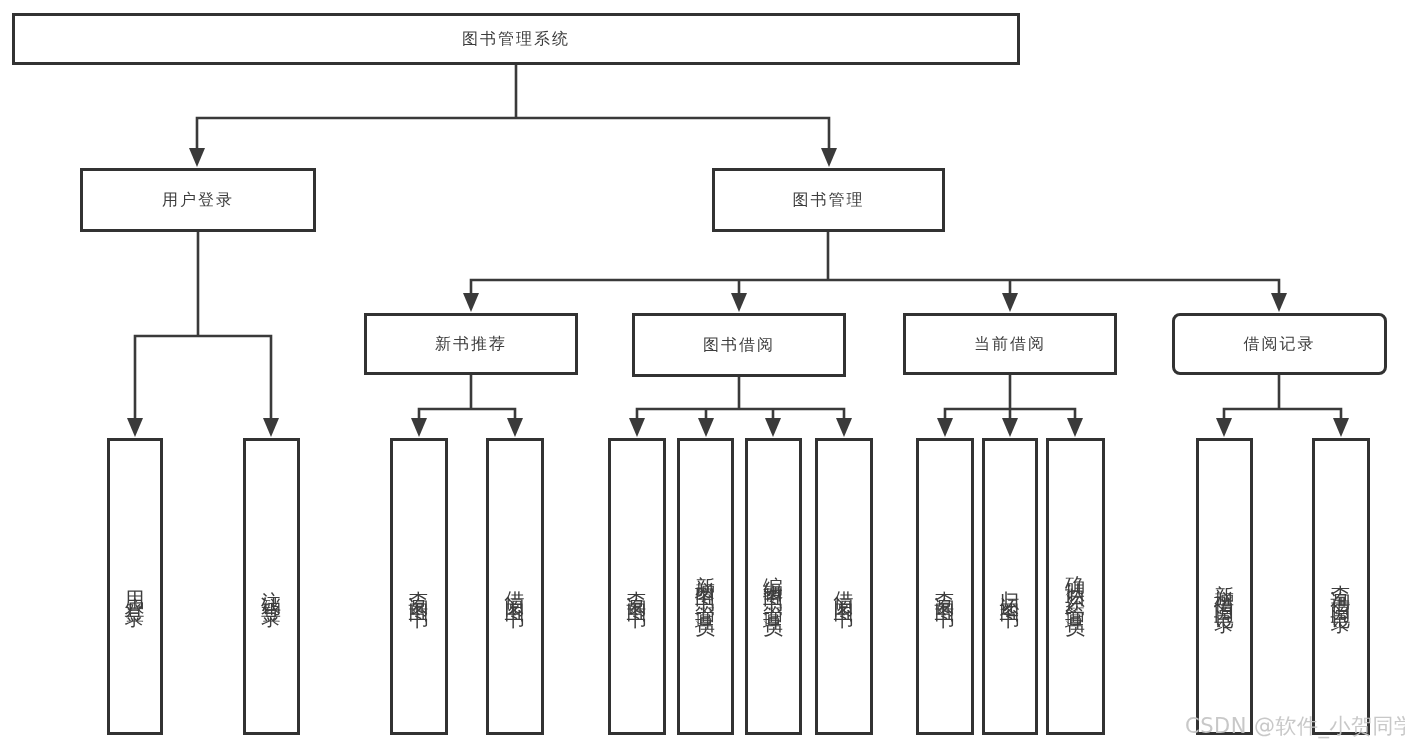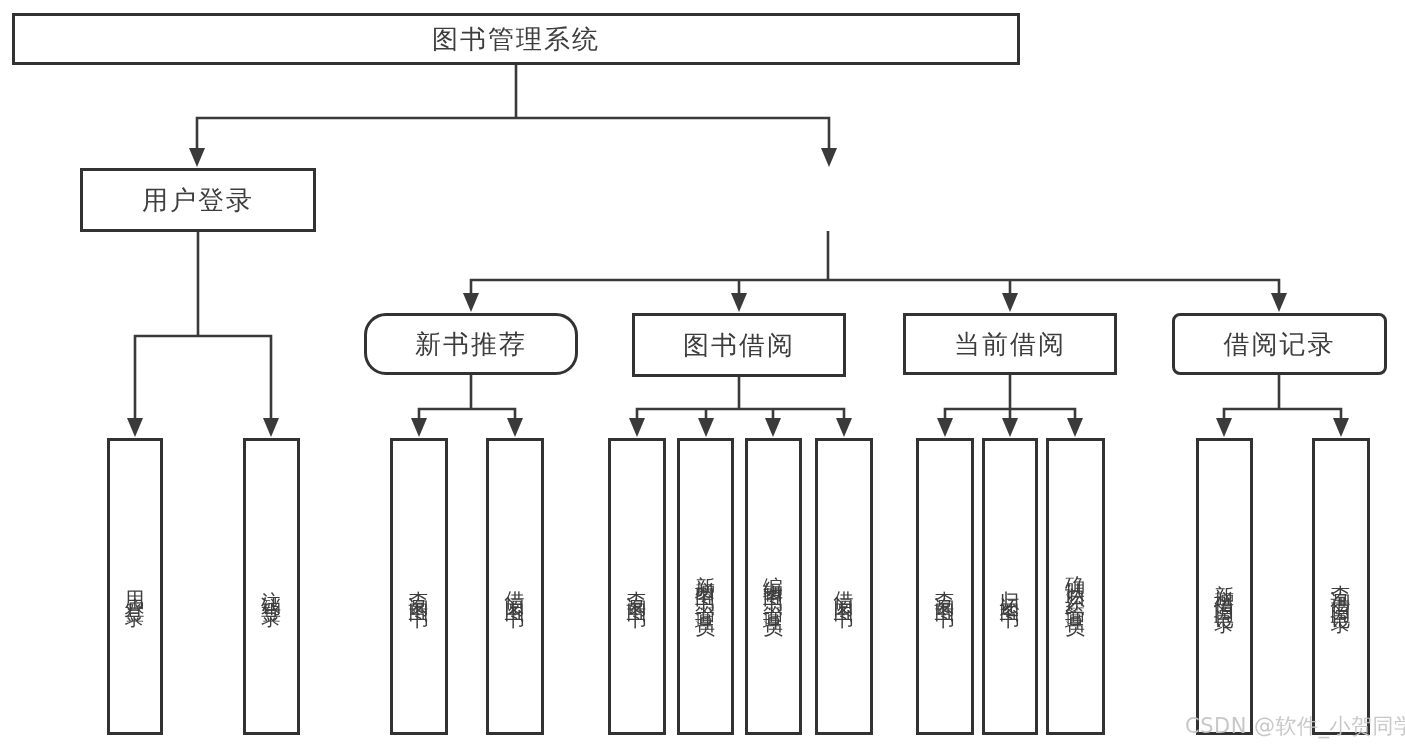--- a/index.html
+++ b/index.html
@@ -27,21 +27,21 @@
     box-sizing: border-box;
     border: 3px solid #323232;
     background: #ffffff;
     color: #3d3d3d;
     display: flex;
     align-items: center;
     justify-content: center;
     z-index: 2;
   }
   .hnode {
-    font-size: 26px;
+    font-size: 16px;
     letter-spacing: 2px;
     white-space: nowrap;
   }
   .vnode {
     writing-mode: vertical-rl;
     text-orientation: mixed;
     font-size: 20px;
     letter-spacing: 6px;
     line-height: 1;
     white-space: nowrap;
@@ -96,22 +96,23 @@
       <polygon points="1002,418 1018,418 1010,437"></polygon>
       <polygon points="1067,418 1083,418 1075,437"></polygon>
       <polygon points="1216,418 1232,418 1224,437"></polygon>
       <polygon points="1333,418 1349,418 1341,437"></polygon>
     </g>
   </svg>
 
   <div class="node hnode" style="left:12px; top:13px; width:1008px; height:52px;">图书管理系统</div>
 
   <div class="node hnode" style="left:80px; top:168px; width:236px; height:64px;">用户登录</div>
+  <div class="node hnode" style="left:712px; top:168px; width:233px; height:64px;">图书管理</div>
 
-  <div class="node hnode" style="left:364px; top:313px; width:214px; height:62px;border-radius:22px;">新书推荐</div>
+  <div class="node hnode" style="left:364px; top:313px; width:214px; height:62px;">新书推荐</div>
   <div class="node hnode" style="left:632px; top:313px; width:214px; height:64px;">图书借阅</div>
   <div class="node hnode" style="left:903px; top:313px; width:214px; height:62px;font-family:Liberation Serif, serif;">当前借阅</div>
   <div class="node hnode" style="left:1172px; top:313px; width:215px; height:62px;border-radius:8px;">借阅记录</div>
 
   <div class="node vnode" style="left:107px; top:438px; width:56px; height:297px;">用户登录</div>
   <div class="node vnode" style="left:243px; top:438px; width:57px; height:297px;">注销登录</div>
 
   <div class="node vnode" style="left:390px; top:438px; width:58px; height:297px;">查询图书</div>
   <div class="node vnode" style="left:486px; top:438px; width:58px; height:297px;">借阅图书</div>
 

